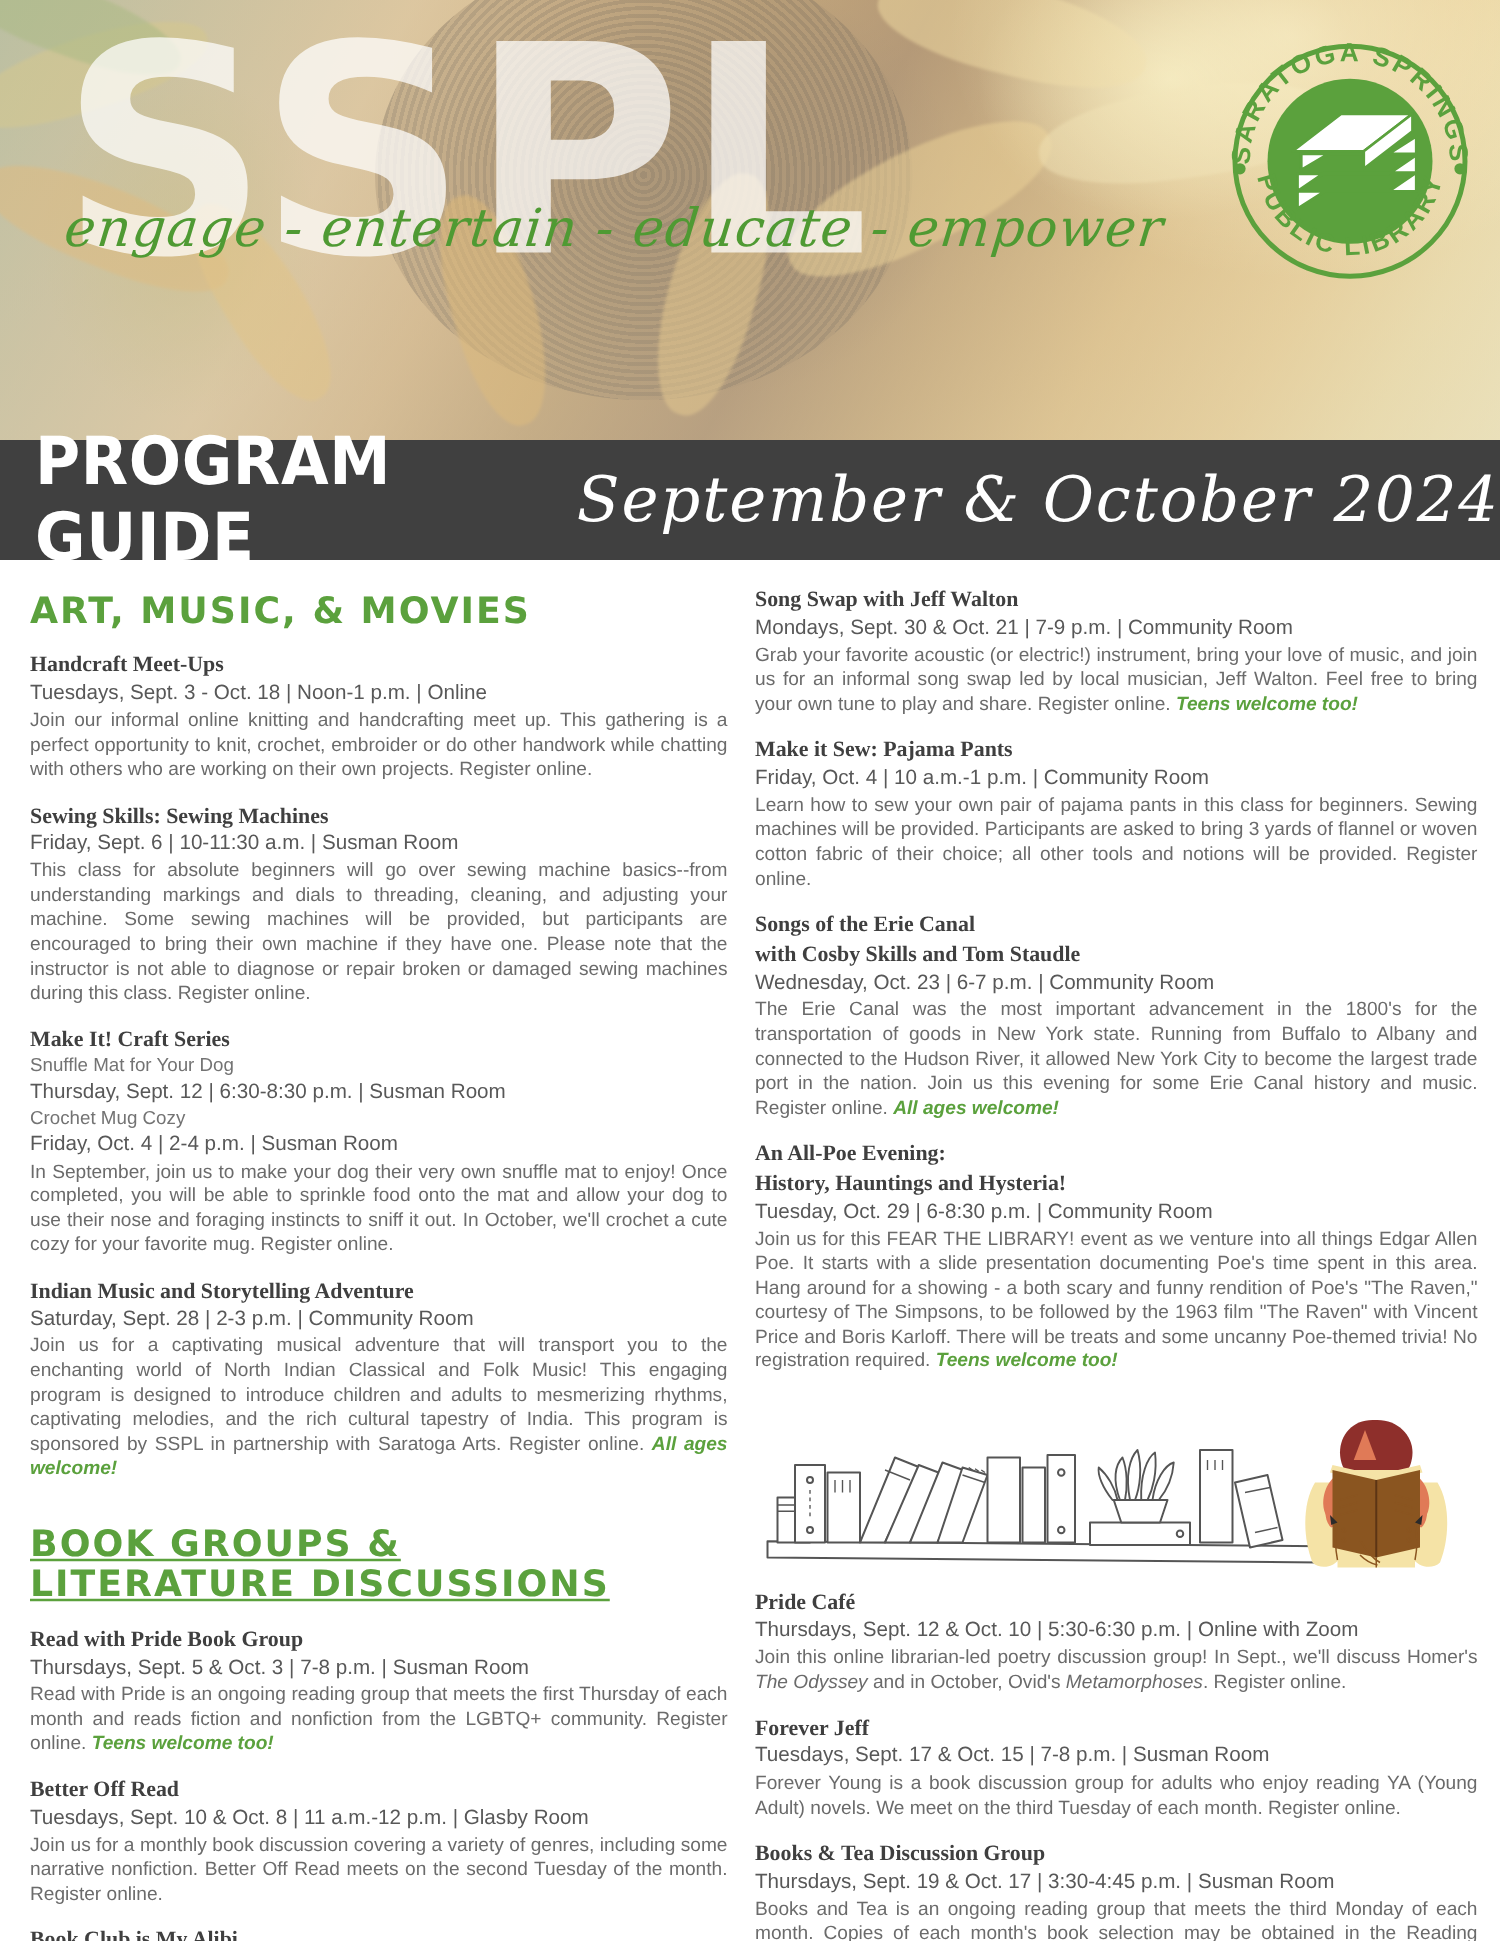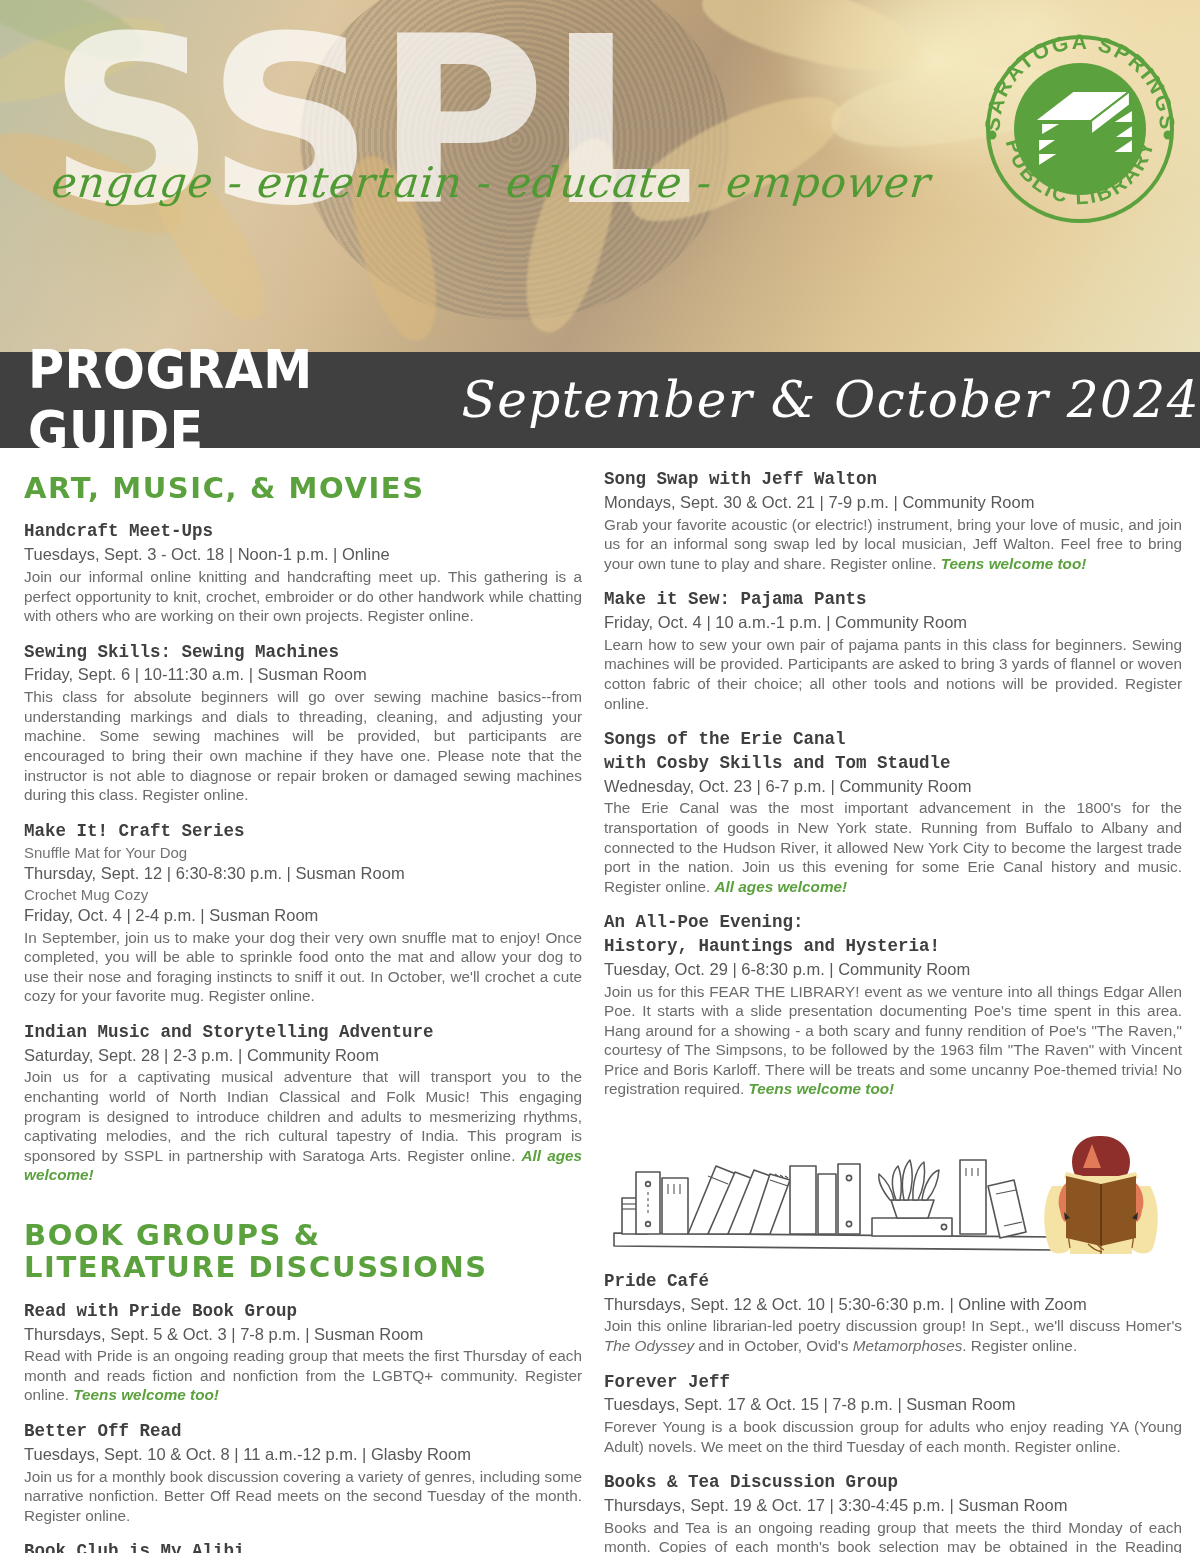--- a/index.html
+++ b/index.html
@@ -138,25 +138,25 @@
 
   h2.section-head {
     font-family: "DejaVu Sans", sans-serif;
     font-weight: bold;
     font-size: 29px;
     letter-spacing: 1.6px;
     color: #5ba13d;
     margin: 8px 0 16px 0;
     line-height: 1.12;
   }
-  h2.section-head.tight { margin-top: 34px; }
+  h2.section-head.tight { margin-top: 34px; text-decoration: underline; }
 
   .event { margin-bottom: 15px; }
   .event-title {
-    font-family: Liberation Mono, monospace;
+    font-family: Liberation Serif, serif;
     font-weight: bold;
     font-size: 17.5px;
     color: #3f3f3f;
     line-height: 1.3;
     margin-bottom: 1px;
   }
   .event-sub {
     font-size: 15px;
     color: #737373;
     line-height: 1.32;

